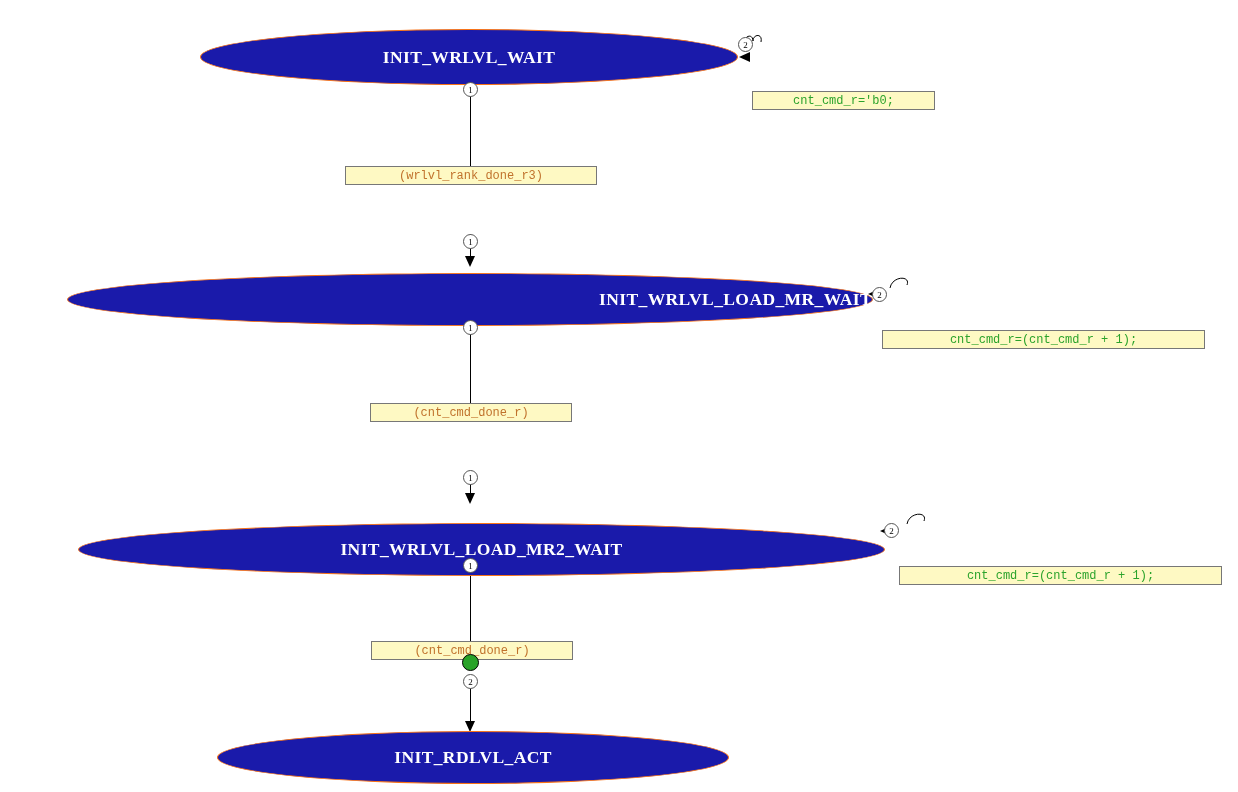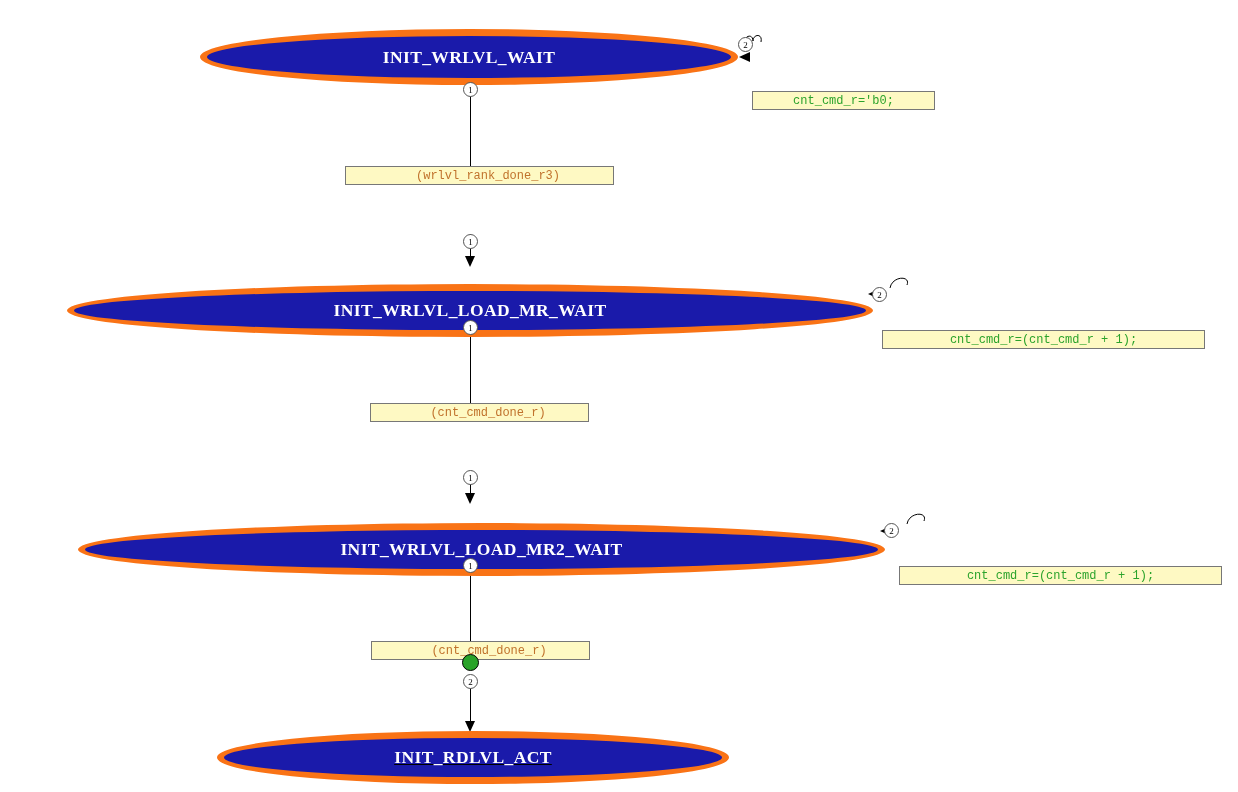--- a/index.html
+++ b/index.html
@@ -9,39 +9,39 @@
     height: 792px;
     background: #ffffff;
     overflow: hidden;
     font-family: "Liberation Serif", serif;
   }
 
   
   .state {
     position: absolute;
     background: var(--state-fill, #1a1aaa);
-    border: 7px solid #f97316;
+    border: 1px solid #f97316;
     border-radius: 50%;
     display: flex;
     align-items: center;
     justify-content: center;
     box-sizing: border-box;
   }
   .state-label {
     color: var(--state-text, #ffffff);
     font: 700 17.5px "Liberation Serif", serif;
     letter-spacing: 0.4px;
     white-space: nowrap;
   }
   #s1 { left: 200px; top: 29px;  width: 538px; height: 56px; }
   #s2 { left: 150px; top: 181px; width: 640px; height: 53px; }
-  #s3 { left: 67px;  top: 284px; width: 806px; height: 53px; }
+  #s3 { left: 67px;  top: 273px; width: 806px; height: 53px; justify-content: flex-end; }
   #s4 { left: 133px; top: 418px; width: 680px; height: 53px; }
   #s5 { left: 78px;  top: 523px; width: 807px; height: 53px; }
-  #s6 { left: 217px; top: 731px; width: 512px; height: 53px; text-decoration: underline; }
+  #s6 { left: 217px; top: 731px; width: 512px; height: 53px; }
 
   
   .vline { position: absolute; left: 470px; width: 1px; background: #000; }
   #l1 { top: 85px;  height: 87px; }
   #l2 { top: 234px; height: 24px; }
   #l3 { top: 321px; height: 87px; }
   #l4 { top: 471px; height: 24px; }
   #l5 { top: 558px; height: 88px; }
   #l6 { top: 686px; height: 38px; }
 
@@ -97,21 +97,21 @@
     height: 17px;
     background: #fef9c3;
     border: 1px solid var(--box-border, #777777);
     box-sizing: content-box;
     display: flex; align-items: center; justify-content: center;
     font: 400 12px "Liberation Mono", monospace;
     white-space: nowrap;
     z-index: 2;
     margin-top: 44px;
   }
-  .cond-box { color: var(--condition-text, #c0722c); padding-left: 17px; }
+  .cond-box { color: var(--condition-text, #c0722c); }
   .act-box  { color: var(--action-text, #2ca32c); }
   #c1 { left: 345px; top: 122px; width: 250px; }
   #c3 { left: 370px; top: 359px; width: 200px; }
   #c5 { left: 371px; top: 597px; width: 200px; }
   #b1 { left: 752px; top: 47px;  width: 181px; }
   #b3 { left: 882px; top: 286px; width: 321px; }
   #b5 { left: 899px; top: 522px; width: 321px; }
 
   
   .junction {

